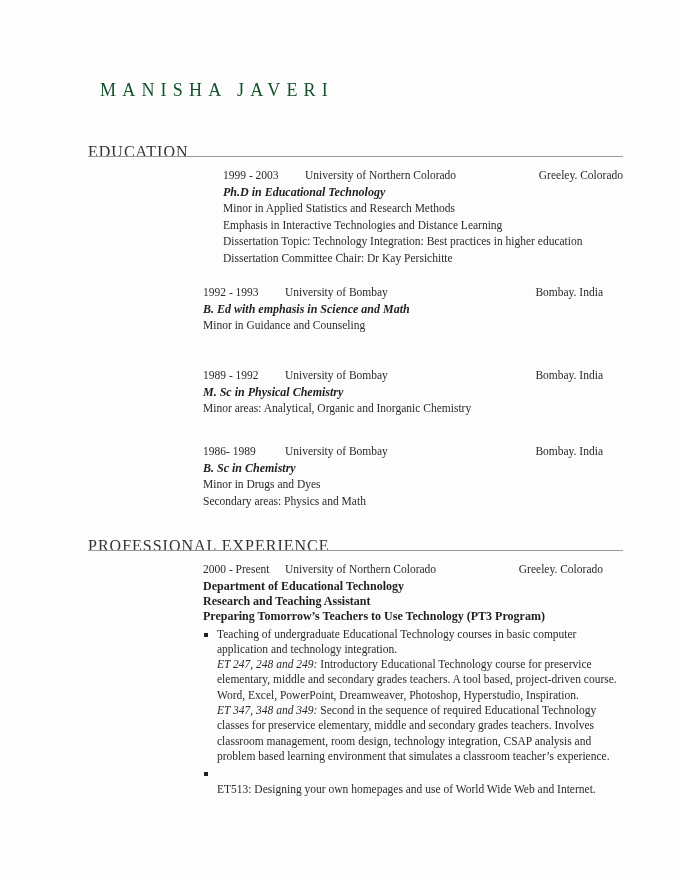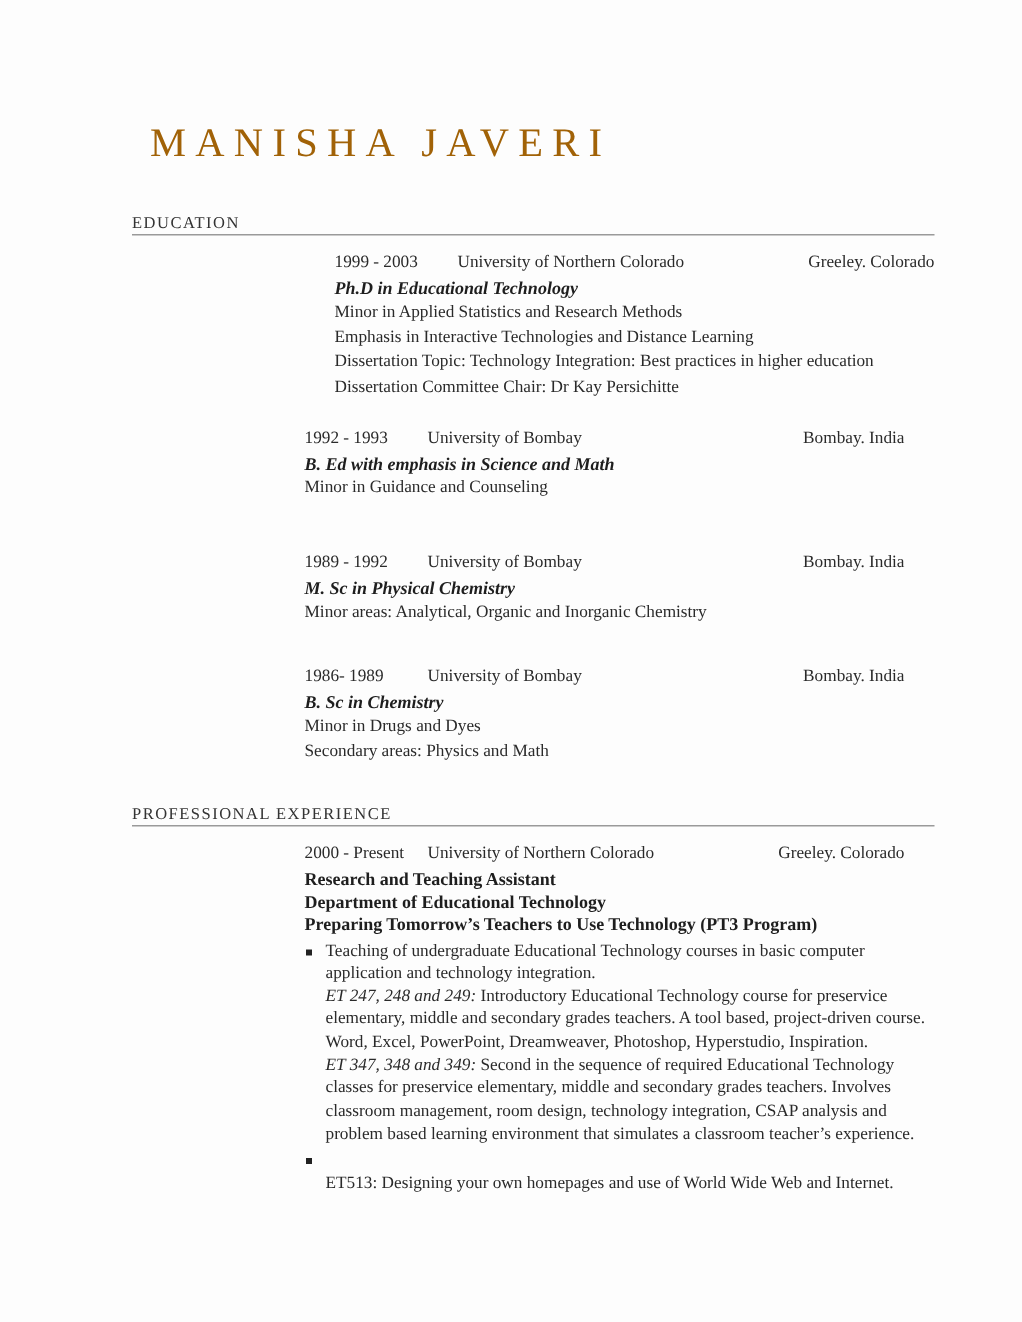--- a/index.html
+++ b/index.html
@@ -6,26 +6,26 @@
     body {
       width: 681px; height: 881px;
       background: #fdfdfd;
       font-family: "Liberation Serif", "DejaVu Serif", serif;
       color: #2a2a2a;
       position: relative;
       overflow: hidden;
     }
     .name {
       position: absolute; left: 100px; top: 80px;
-      font-size: 27px; letter-spacing: 6.2px; font-weight: normal;
-      color: #a16207;
+      font-size: 18px; letter-spacing: 6.2px; font-weight: normal;
+      color: #14532d;
     }
     .section-head {
       position: absolute; left: 88px;
-      font-size: 11px; letter-spacing: 1px; color: #333; text-align: center;
+      font-size: 16px; letter-spacing: 1px; color: #333; text-align: center;
     }
     .rule {
       position: absolute; left: 88px; width: 535px; height: 1px;
       background: #9a9a9a;
     }
     .block { position: absolute; left: 203px; width: 420px; font-size: 11.5px; line-height: 16.6px; }
     .row { position: relative; height: 16.6px; white-space: nowrap; }
     .dates { position: absolute; left: 0; }
     .inst { position: absolute; left: 82px; }
     .loc { position: absolute; right: 20px; }
@@ -94,22 +94,22 @@
 
 <div class="section-head" style="top:537px;">PROFESSIONAL EXPERIENCE</div>
 <div class="rule" style="top:550px;"></div>
 
 <div class="exp-block" style="top:562px;">
   <div class="row">
     <span class="dates">2000 - Present</span>
     <span class="inst">University of Northern Colorado</span>
     <span class="loc">Greeley. Colorado</span>
   </div>
+  <div class="exp-title">Department of Educational Technology</div>
   <div class="exp-title">Research and Teaching Assistant</div>
-  <div class="exp-title">Department of Educational Technology</div>
   <div class="exp-title">Preparing Tomorrow’s Teachers to Use Technology (PT3 Program)</div>
 
   <ul class="bullets">
     <li>
       <span class="bullet-mark"></span>
       <span>Teaching of undergraduate Educational Technology courses in basic computer application and technology integration.</span><br>
       <span class="it">ET 247, 248 and 249:</span><span> Introductory Educational Technology course for preservice elementary, middle and secondary grades teachers. A tool based, project-driven course. Word, Excel, PowerPoint, Dreamweaver, Photoshop, Hyperstudio, Inspiration.</span><br>
       <span class="it">ET 347, 348 and 349:</span><span> Second in the sequence of required Educational Technology classes for preservice elementary, middle and secondary grades teachers. Involves classroom management, room design, technology integration, CSAP analysis and problem based learning environment that simulates a classroom teacher’s experience.</span>
     </li>
     <li>

